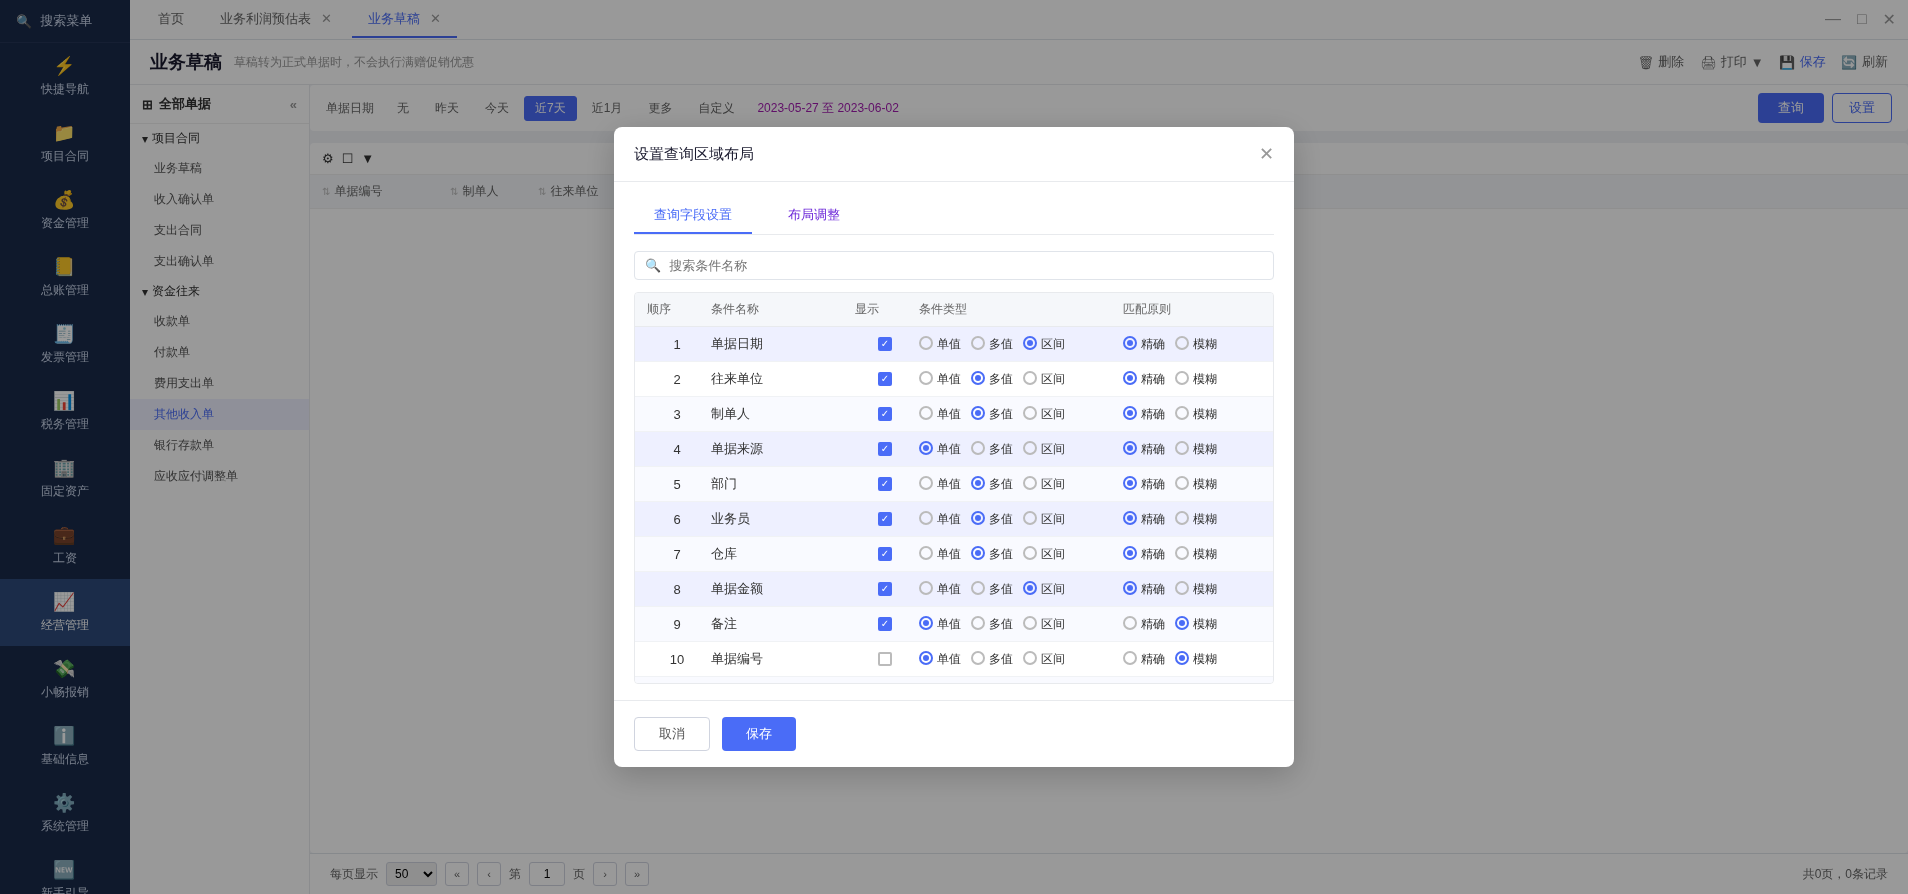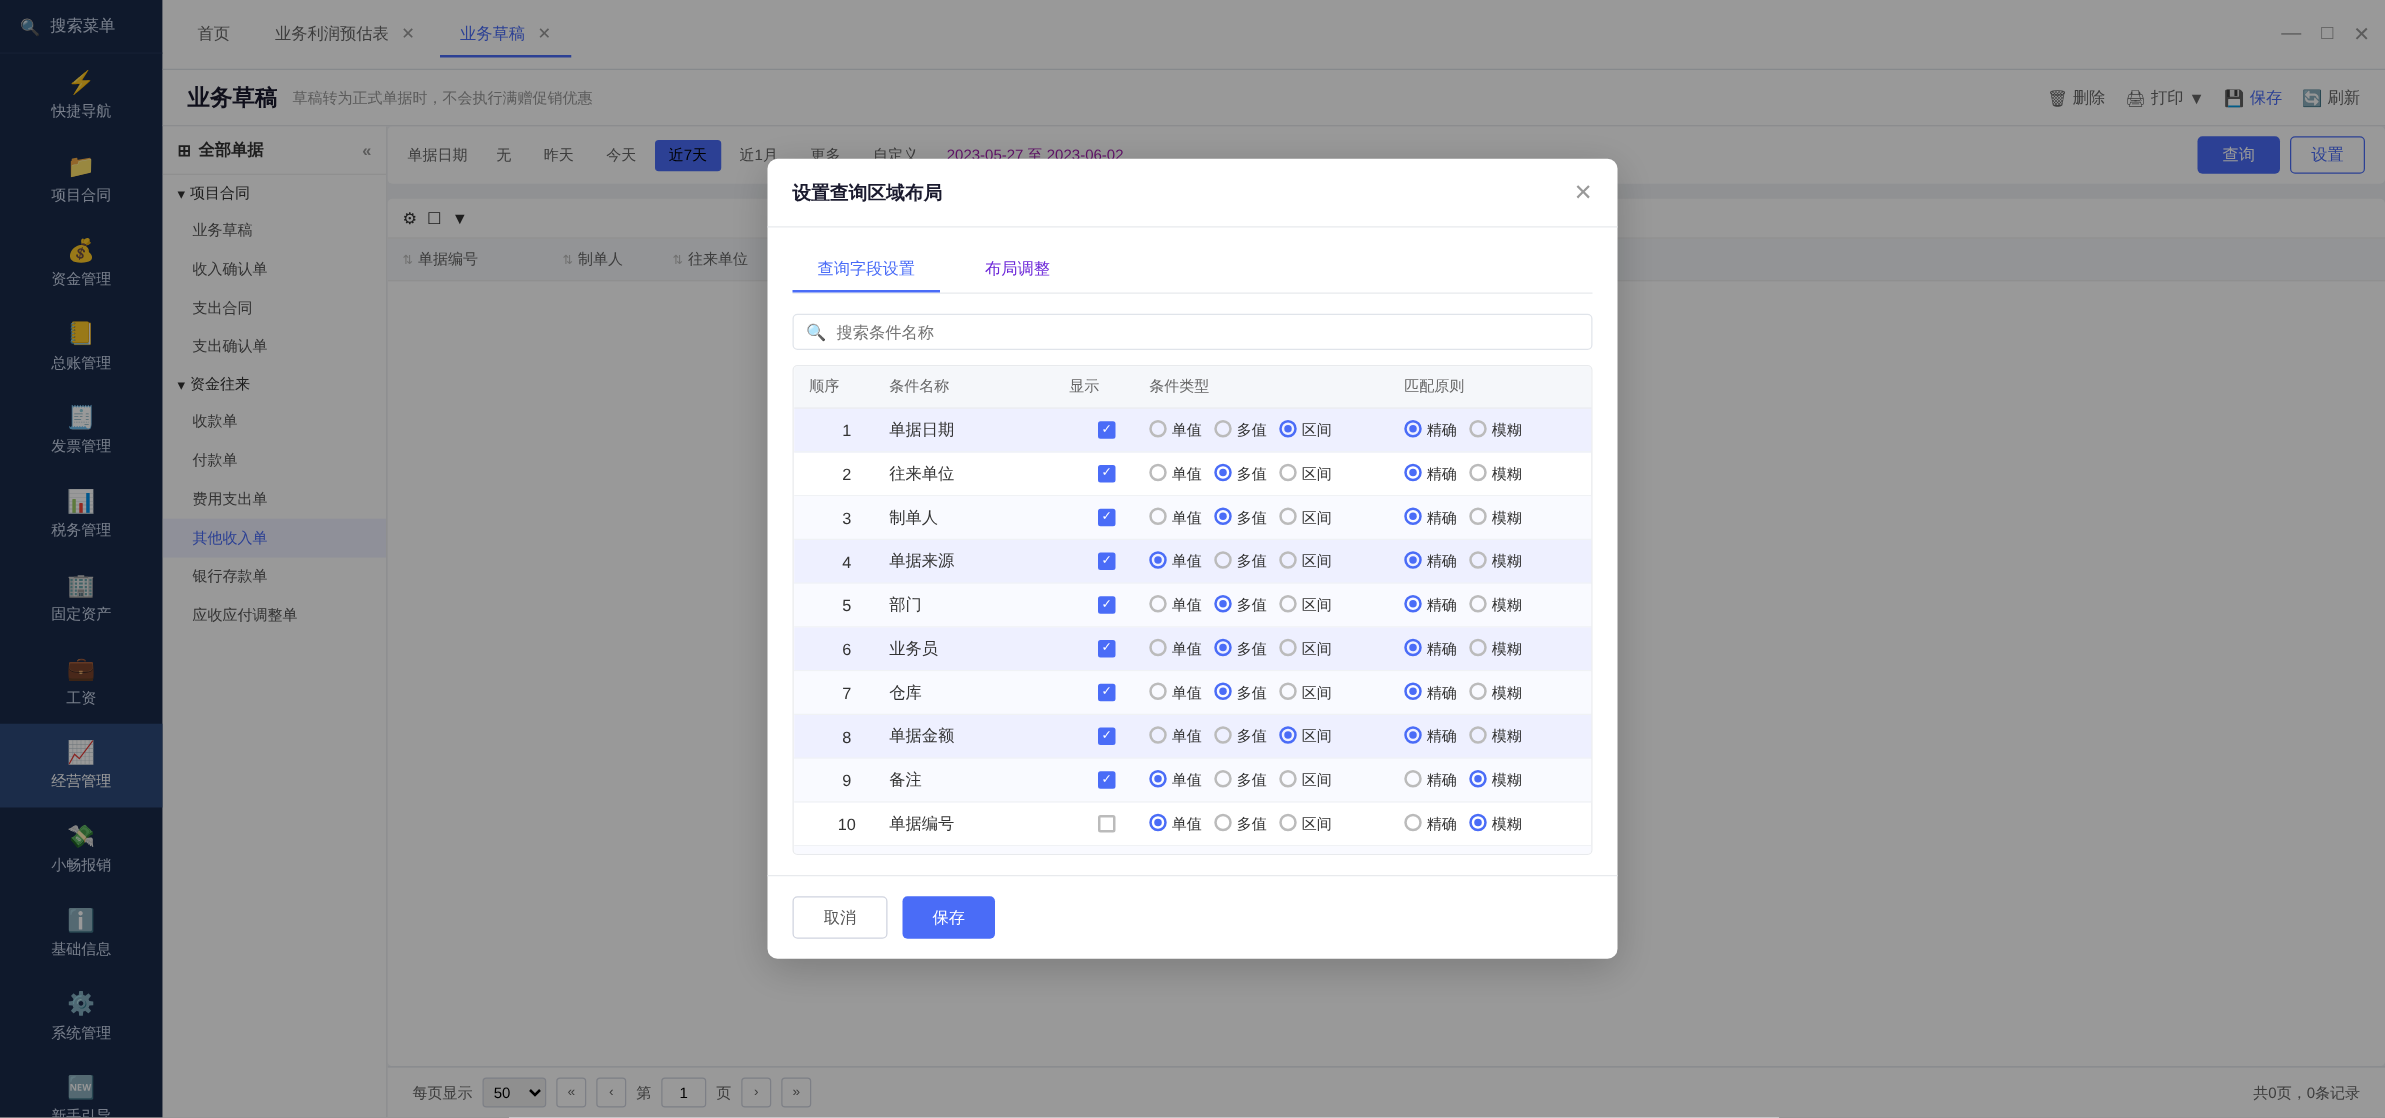--- a/index.html
+++ b/index.html
@@ -12,39 +12,39 @@
     .sidebar { width: 130px; background: #1a2b4a; color: #c8d3e8; display: flex; flex-direction: column; flex-shrink: 0; }
     .sidebar-search { display: flex; align-items: center; padding: 12px 16px; gap: 8px; color: #c8d3e8; cursor: pointer; font-size: 13px; border-bottom: 1px solid #253556; }
     .sidebar-item { display: flex; flex-direction: column; align-items: center; padding: 12px 8px; cursor: pointer; gap: 4px; font-size: 12px; color: #c8d3e8; }
     .sidebar-item.active { background: #2d4a7a; color: #fff; }
     .sidebar-item .icon { font-size: 18px; }
 
     
     .main-area { flex: 1; display: flex; flex-direction: column; overflow: hidden; }
 
     
-    .tab-bar { background: #fff; display: flex; align-items: center; padding: 0 12px; border-bottom: 1px solid #e0e4ea; height: 56px; gap: 4px; }
+    .tab-bar { background: #fff; display: flex; align-items: center; padding: 0 12px; border-bottom: 1px solid #e0e4ea; height: 40px; gap: 4px; }
     .tab { padding: 8px 16px; cursor: pointer; font-size: 13px; color: #666; border-bottom: 2px solid transparent; display: flex; align-items: center; gap: 6px; }
     .tab.active { color: #4a6cf7; border-bottom-color: #4a6cf7; font-weight: 500; }
     .tab-close-btn { margin-left: 4px; color: #999; cursor: pointer; }
     .window-controls { margin-left: auto; display: flex; gap: 16px; color: #999; cursor: pointer; font-size: 16px; }
 
     
     .page-header { background: #fff; padding: 10px 20px; display: flex; align-items: center; gap: 12px; border-bottom: 1px solid #e8eaed; }
     .page-title { font-size: 18px; font-weight: 600; color: #1a1a2e; }
     .page-subtitle { font-size: 12px; color: #999; }
     .header-actions { margin-left: auto; display: flex; gap: 16px; }
     .header-btn { display: flex; align-items: center; gap: 4px; color: #666; cursor: pointer; font-size: 13px; }
     .header-btn.primary { color: #4a6cf7; }
     
     
     .filter-bar { background: #fff; padding: 8px 16px; border-radius: 4px; margin-bottom: 12px; display: flex; align-items: center; gap: 12px; }
     .filter-label { color: #666; font-size: 12px; }
     .filter-btn { padding: 3px 10px; border-radius: 3px; cursor: pointer; font-size: 12px; color: #666; border: 1px solid transparent; }
-    .filter-btn.active { background: #4a6cf7; color: #000000; border-color: #4a6cf7; }
+    .filter-btn.active { background: #4a6cf7; color: #ffffff; border-color: #4a6cf7; }
     .filter-date { font-size: 12px; color: #a21caf; }
     .btn-query { background: #4a6cf7; color: #fff; border: none; padding: 5px 20px; border-radius: 4px; cursor: pointer; font-size: 13px; }
     .btn-set { background: #fff; color: #4a6cf7; border: 1px solid #4a6cf7; padding: 5px 16px; border-radius: 4px; cursor: pointer; font-size: 13px; }
 
     
     .table-container { background: #fff; border-radius: 4px; overflow: hidden; }
     .table-toolbar { padding: 8px 12px; display: flex; align-items: center; gap: 8px; border-bottom: 1px solid #eee; }
     .table-header { display: grid; grid-template-columns: 60px 100px 100px 80px 100px 80px 120px 100px 100px 120px; background: #f5f7fa; padding: 8px 12px; font-size: 12px; color: #666; border-bottom: 1px solid #eee; gap: 8px; }
     .empty-msg { padding: 60px; text-align: center; color: #999; font-size: 14px; }
 
@@ -60,21 +60,21 @@
     
     .content-wrapper { display: flex; flex: 1; overflow: hidden; }
     .content-right { flex: 1; display: flex; flex-direction: column; overflow: hidden; padding: 0; }
 
     
     .overlay { position: fixed; top: 0; left: 0; right: 0; bottom: 0; background: rgba(0,0,0,0.4); z-index: 100; display: flex; align-items: center; justify-content: center; }
 
     
     .modal { background: #fff; border-radius: 8px; width: 680px; max-height: 640px; display: flex; flex-direction: column; box-shadow: 0 8px 32px rgba(0,0,0,0.2); }
     .modal-header { padding: 16px 20px; border-bottom: 1px solid #e8eaed; display: flex; align-items: center; justify-content: space-between; }
-    .modal-title { font-size: 15px; font-weight: 700; color: #1a1a2e; }
+    .modal-title { font-size: 15px; font-weight: 400; color: #1a1a2e; }
     .modal-close { color: #999; cursor: pointer; font-size: 18px; }
     .modal-body { flex: 1; overflow: hidden; display: flex; flex-direction: column; padding: 16px 20px; }
     .modal-footer { padding: 16px 20px; border-top: 1px solid #e8eaed; display: flex; justify-content: flex-start; gap: 12px; }
 
     
     .modal-tabs { display: flex; gap: 16px; margin-bottom: 16px; border-bottom: 1px solid #e8eaed; }
     .modal-tab { padding: 8px 20px; cursor: pointer; font-size: 13px; color: #6d28d9; border-bottom: 2px solid transparent; }
     .modal-tab.active { color: #4a6cf7; border-bottom-color: #4a6cf7; font-weight: 500; }
 
     

